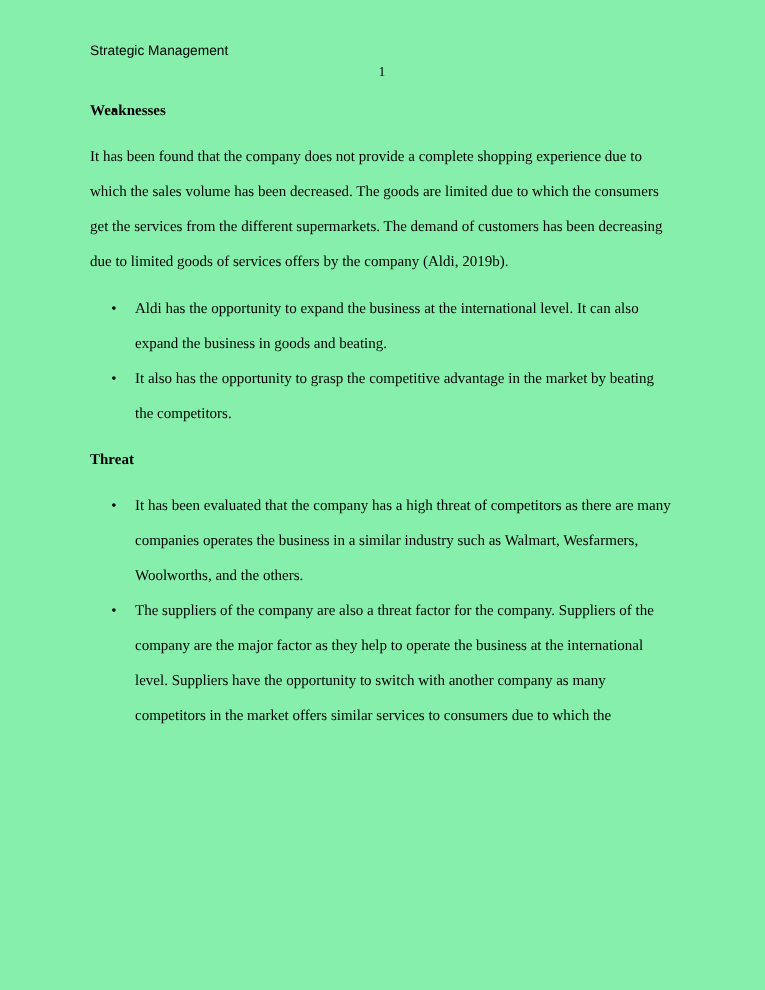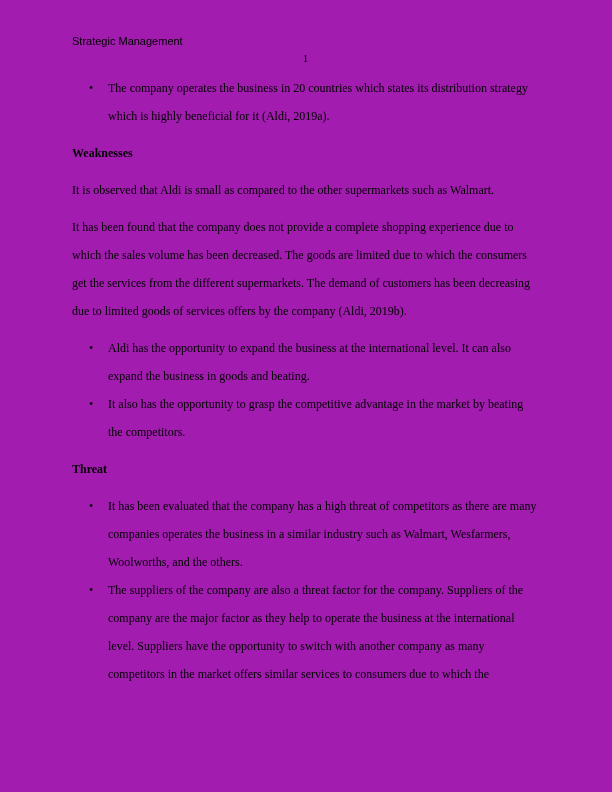--- a/index.html
+++ b/index.html
@@ -10,21 +10,21 @@
     background: #ffffff;
     color: #000000;
     font-family: "Liberation Serif", serif;
     font-size: 12px;
     -webkit-font-smoothing: antialiased;
   }
   .page {
     width: 612px;
     height: 792px;
     padding: 34px 73px 0 72px;
-    background: #a21caf;
+    background: #86efac;
     overflow: hidden;
   }
   .doc-header {
     font-family: "Liberation Sans", sans-serif;
     font-size: 11px;
     line-height: 14px;
   }
   .page-number {
     text-align: center;
     font-size: 11px;
@@ -63,27 +63,25 @@
 
   <div class="doc-header">Strategic Management</div>
 
   <div class="page-number">1</div>
 
   <div class="content">
 
     <ul>
       <li>
         <span class="marker">•</span>
-        <span>The company operates the business in 20 countries which states its distribution strategy which is highly beneficial for it (Aldi, 2019a).</span>
       </li>
     </ul>
 
     <h2>Weaknesses</h2>
 
-    <p>It is observed that Aldi is small as compared to the other supermarkets such as Walmart.</p>
 
     <p>It has been found that the company does not provide a complete shopping experience due to which the sales volume has been decreased. The goods are limited due to which the consumers get the services from the different supermarkets. The demand of customers has been decreasing due to limited goods of services offers by the company (Aldi, 2019b).</p>
 
 
     <ul>
       <li>
         <span class="marker">•</span>
         <span>Aldi has the opportunity to expand the business at the international level. It can also expand the business in goods and beating.</span>
       </li>
       <li>

